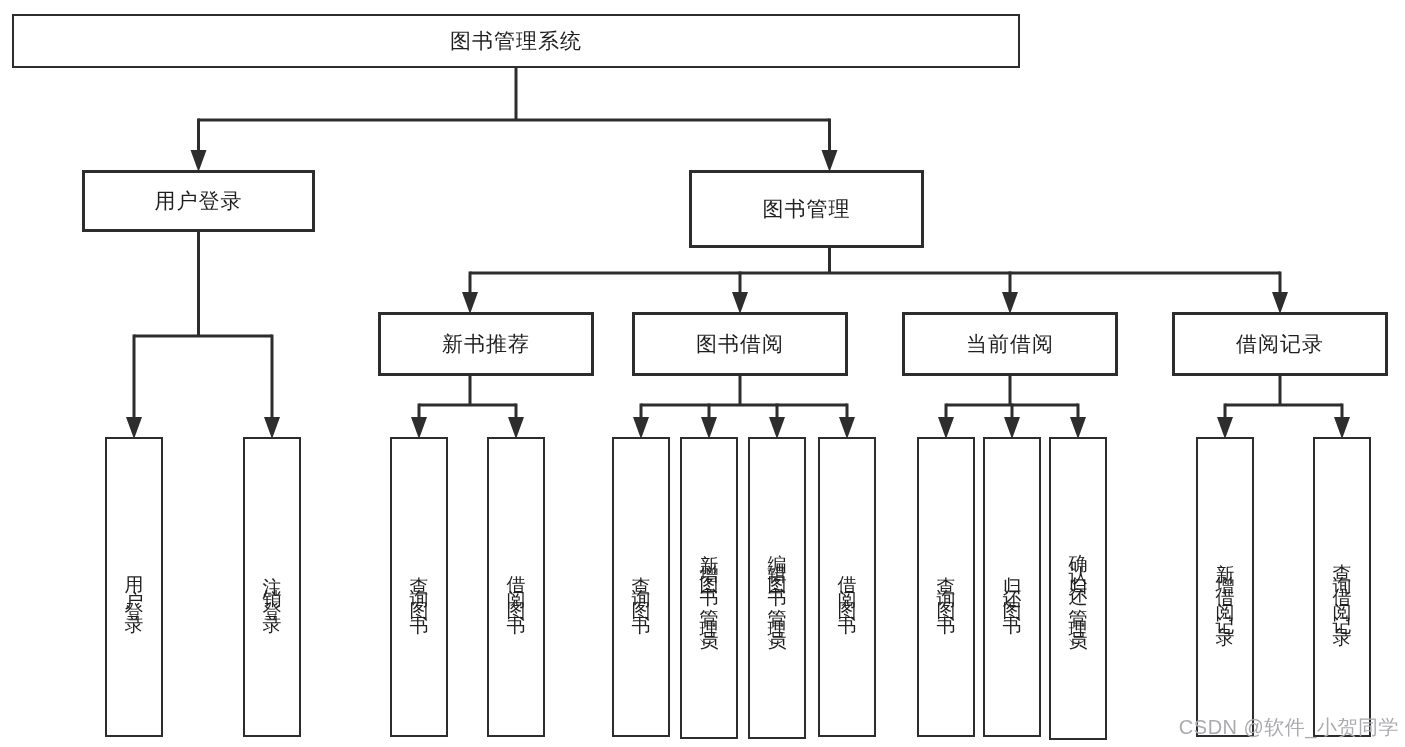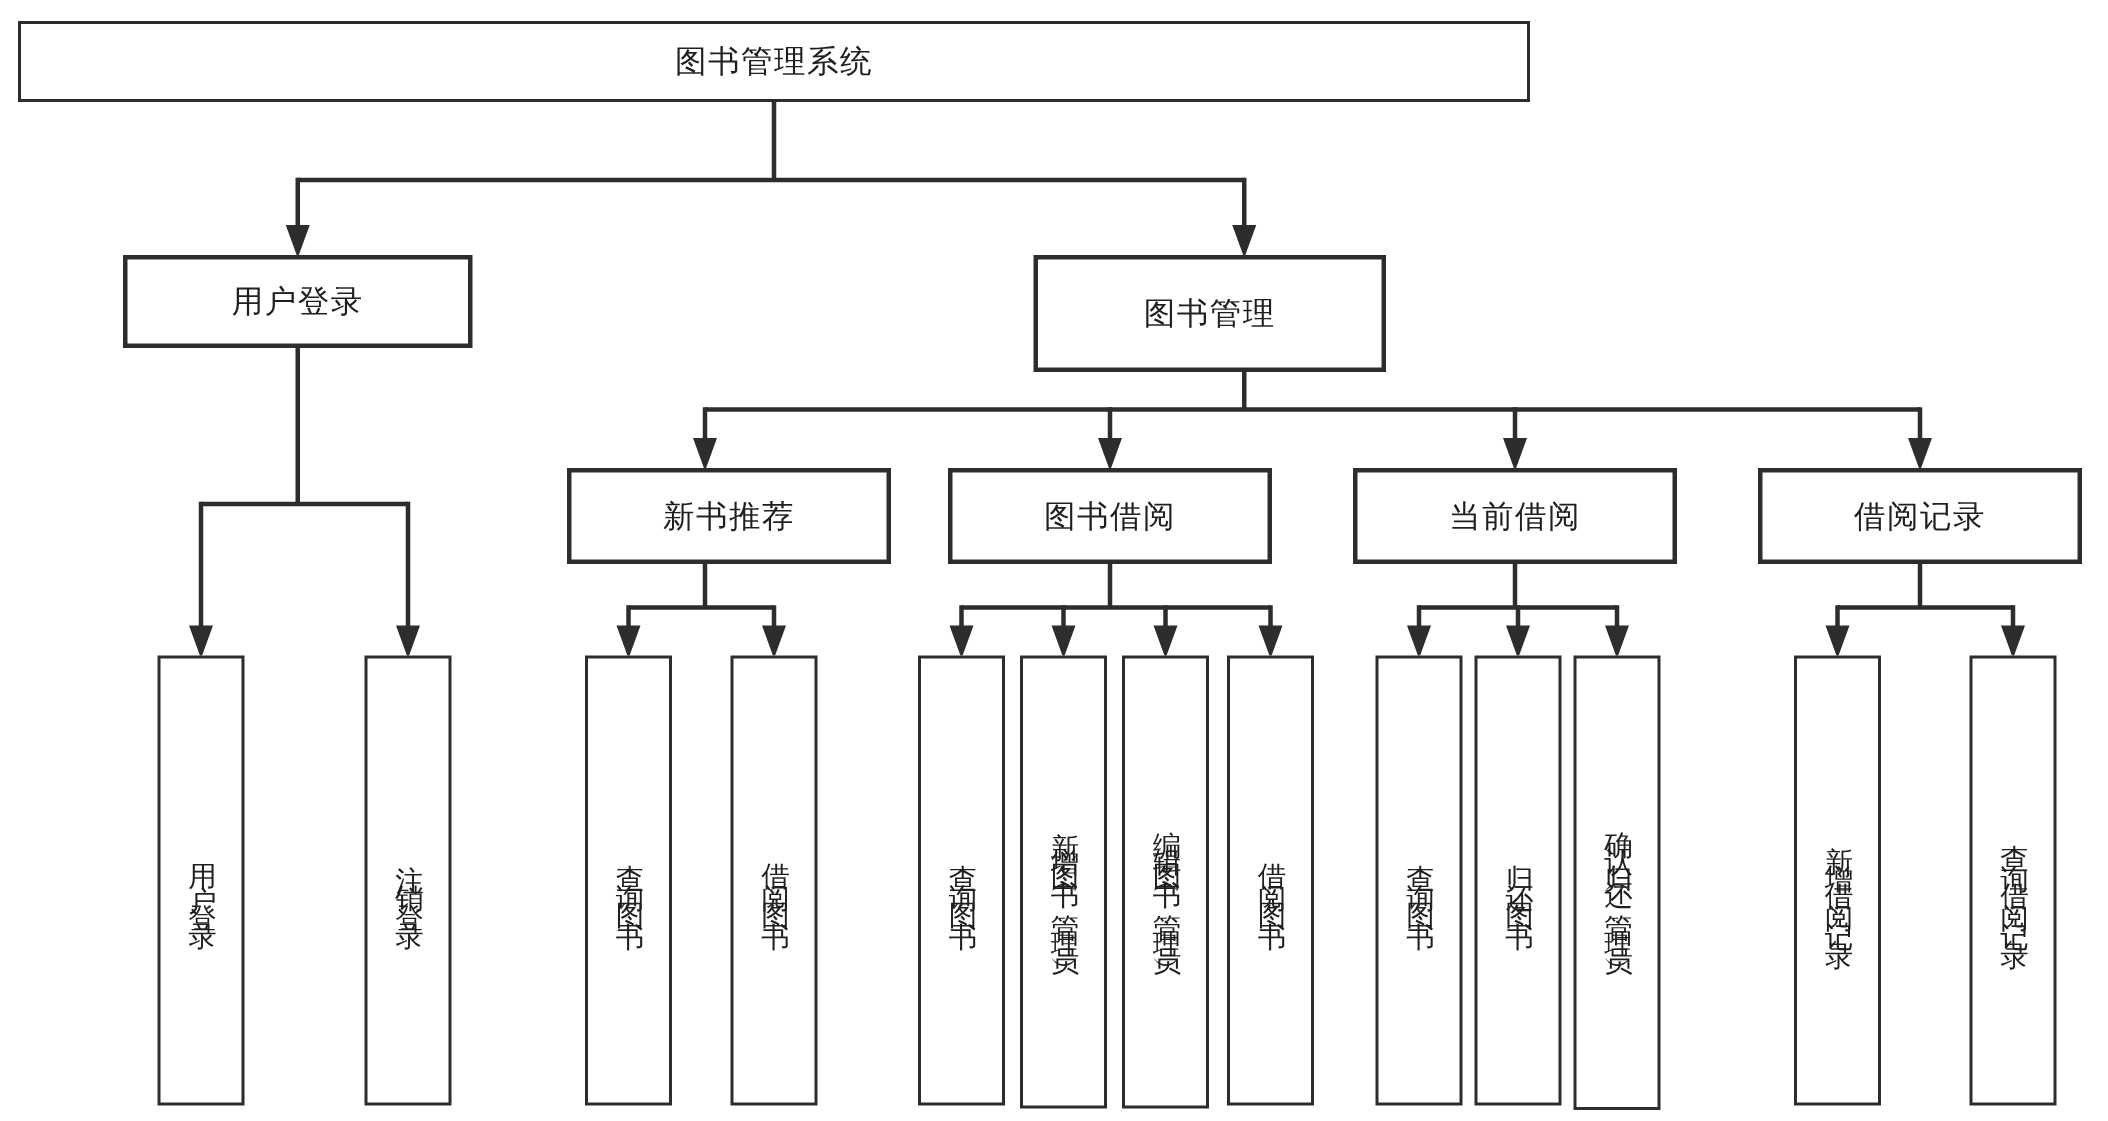--- a/index.html
+++ b/index.html
@@ -173,13 +173,14 @@
     </div>
     <div class="node node-v" style="left: 1049px; top: 437px; width: 58px; height: 303px;">
       <span class="node-label" style="letter-spacing: 11px;">确认归还（管理员）</span>
     </div>
     <div class="node node-v" style="left: 1196px; top: 437px; width: 58px; height: 300px;">
       <span class="node-label" style="letter-spacing: 13px;">新增借阅记录</span>
     </div>
     <div class="node node-v" style="left: 1313px; top: 437px; width: 58px; height: 300px;">
       <span class="node-label" style="letter-spacing: 13px;">查询借阅记录</span>
     </div>
+    <div id="watermark">CSDN @软件_小贺同学</div>
 </div>
 
 </body></html>

